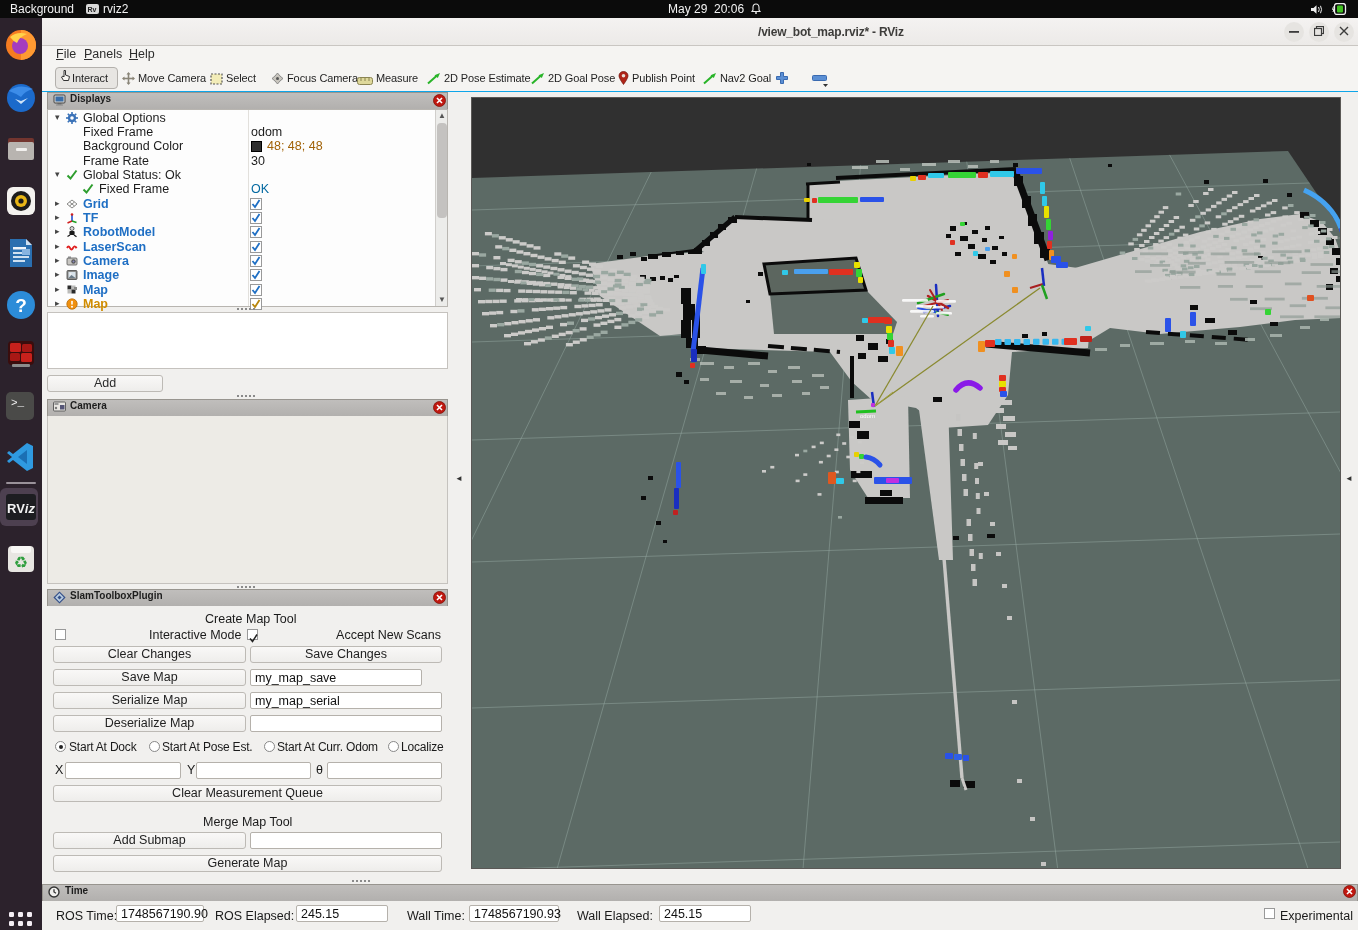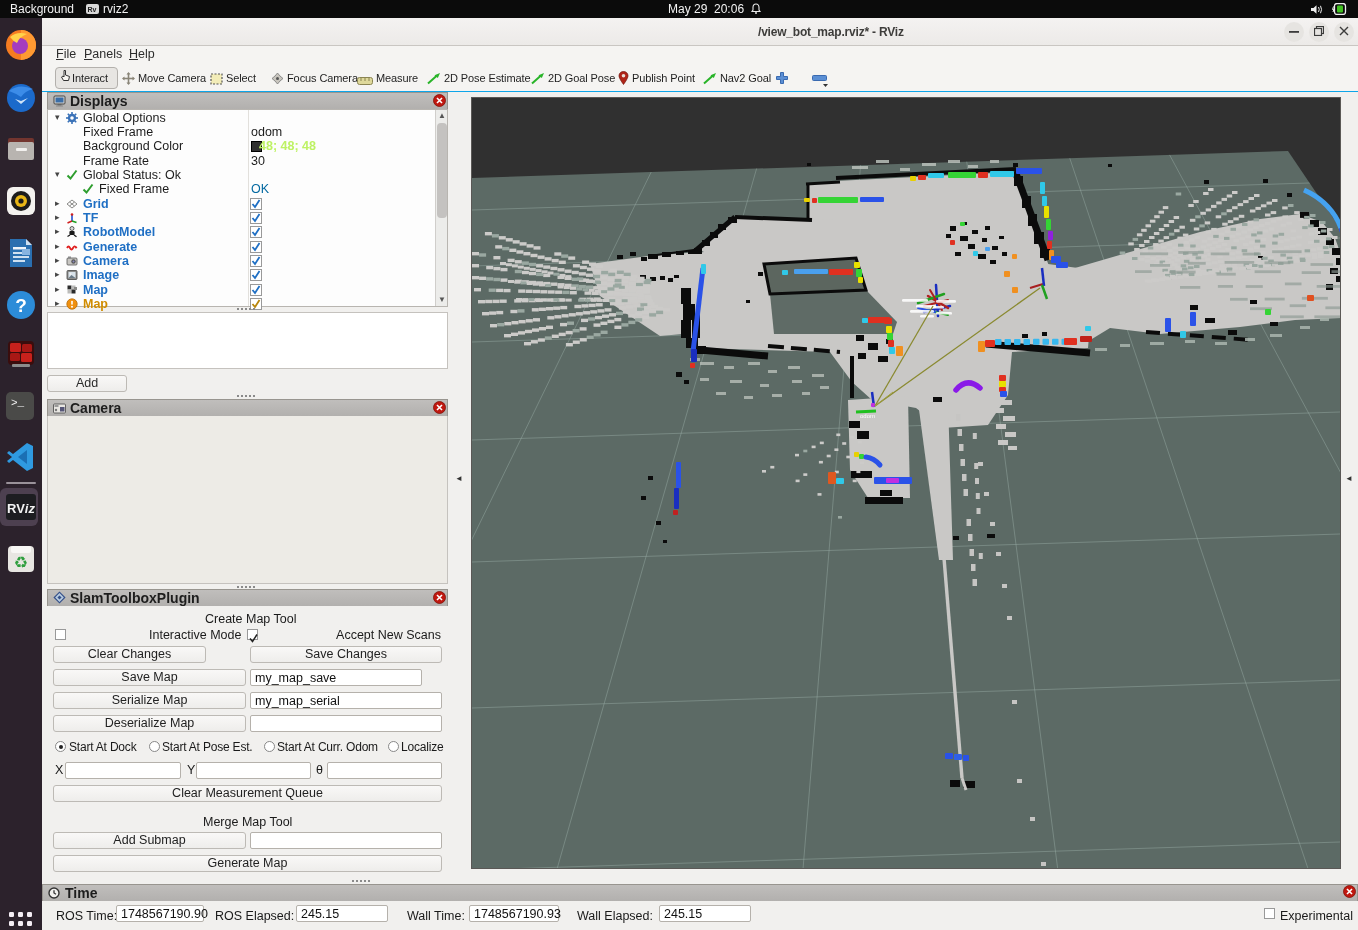--- a/index.html
+++ b/index.html
@@ -16,21 +16,21 @@
 #menubar { position:absolute; left:0; top:28px; width:1316px; height:18px; background:#f5f4f2;
   font-size:12.5px; color:#2d2d2d; }
 #menubar span { position:absolute; top:1px; }
 #toolbar { position:absolute; left:0; top:46px; width:1316px; height:28px; background:#f5f4f2;
   border-bottom:1px solid #0ea5e9; font-size:11px; color:#1f1f1f; letter-spacing:-0.1px; }
 .tool { position:absolute; top:4px; height:20px; line-height:20px; white-space:nowrap; }
 .tool svg { vertical-align:-3px; margin-right:3px; }
 #interact { position:absolute; left:13px; top:3px; width:63px; height:22px; background:#e7e5e2;
   border:1px solid #b3b0ac; border-radius:4px; line-height:20px; padding-left:4px; }
 .phead { position:absolute; left:0; width:406px; height:28px;
-  background:linear-gradient(#c0bebc,#a9a7a5); border:1px solid #98958f; font-size:14px;
+  background:linear-gradient(#c0bebc,#a9a7a5); border:1px solid #98958f; font-size:10px;
   font-weight:bold; color:#1d1d1d; }
 .phead .ic { position:absolute; left:5px; top:1px; }
 .phead .tx { position:absolute; left:22px; top:0px; }
 .xb { position:absolute; }
 .tr { position:absolute; left:0; width:394px; height:14.3px; font-size:12.5px; }
 .btn { position:absolute; height:17px; background:linear-gradient(#f9f8f7,#eeedeb);
   border:1px solid #bdbab5; border-radius:3px; font-size:12.5px; color:#2b2b2b;
   text-align:center; line-height:15px; }
 .btn.dis { color:#b3b0ac;margin-top:32px; }
 .sbtn { position:absolute; height:17px; background:linear-gradient(#f9f8f7,#eeedeb);
@@ -235,21 +235,21 @@
     <div style="position:absolute;right:0;top:0;width:12px;height:196px;background:#ececea;border-left:1px solid #d0cecb">
       <div style="position:absolute;top:0;left:0;width:12px;height:12px;font-size:8px;color:#555;text-align:center;line-height:12px">▲</div>
       <div style="position:absolute;bottom:0;left:0;width:12px;height:12px;font-size:8px;color:#555;text-align:center;line-height:12px">▼</div>
       <div style="position:absolute;top:13px;left:1px;width:10px;height:95px;background:#c4c2c0;border-radius:4px"></div>
     </div>
   </div>
   <div style="position:absolute;left:5px;top:91px;width:388px;height:196px;overflow:hidden">
   </div>
 
   <div style="position:absolute;left:5px;top:294px;width:401px;height:57px;background:#fff;border:1px solid #c5c2be"></div>
-  <div class="btn" style="left:5px;top:357px;width:80px">Add</div>
+  <div class="btn" style="left:5px;top:357px;width:116px">Add</div>
   <div class="btn dis" style="left:106px;top:357px;width:97px">Duplicate</div>
   <div class="btn dis" style="left:207px;top:357px;width:97px">Remove</div>
   <div class="btn dis" style="left:309px;top:357px;width:108px">Rename</div>
 
 </div>
 
 <div style="position:absolute;left:47px;top:0px;width:390px;height:930px;pointer-events:none">
 <div class="tr" style="top:110.5px">
       <span style="position:absolute;left:8px;top:1px;color:#444;font-size:9px">▾</span>
       <span style="position:absolute;left:19px;top:1px"><svg width="12" height="12" viewBox="0 0 12 12">
@@ -270,21 +270,21 @@
     </div>
 <div class="tr" style="top:124.8px">
       <span style="position:absolute;left:36px;top:0;color:#1c1c1c;font-weight:normal">Fixed Frame</span>
       <span style="position:absolute;left:204px;top:0;color:#1c1c1c;font-weight:normal">odom</span>
     </div>
 <div class="tr" style="top:139.2px">
       <span style="position:absolute;left:36px;top:0;color:#1c1c1c;font-weight:normal">Background Color</span>
       <span style="position:absolute;left:204px;top:2px"><svg width="11" height="11">
           <rect x="0.5" y="0.5" width="10" height="10" fill="#303030" stroke="#000"></rect>
         </svg></span>
-      <span style="position:absolute;left:212px;top:0;color:#bef264;font-weight:bold">48; 48; 48</span>
+      <span style="position:absolute;left:220px;top:0;color:#a16207;font-weight:normal">48; 48; 48</span>
     </div>
 <div class="tr" style="top:153.5px">
       <span style="position:absolute;left:36px;top:0;color:#1c1c1c;font-weight:normal">Frame Rate</span>
       <span style="position:absolute;left:204px;top:0;color:#1c1c1c;font-weight:normal">30</span>
     </div>
 <div class="tr" style="top:167.8px">
       <span style="position:absolute;left:8px;top:1px;color:#444;font-size:9px">▾</span>
       <span style="position:absolute;left:19px;top:1px"><svg width="12" height="12" viewBox="0 0 12 12">
           <path d="M1.5 6.5 L4.5 9.5 L10.5 1.5" stroke="#2e9e2e" stroke-width="2" fill="none"></path>
         </svg></span>
@@ -340,21 +340,21 @@
       <span style="position:absolute;left:203px;top:1px"><svg width="12" height="12">
           <rect x="0.5" y="0.5" width="11" height="11" fill="#fff" stroke="#999" stroke-width="1"></rect>
           <path d="M2.5 6 L5 9 L9.5 2" stroke="#1f6fc4" stroke-width="1.8" fill="none"></path>
         </svg></span>
     </div>
 <div class="tr" style="top:239.5px">
       <span style="position:absolute;left:8px;top:1px;color:#444;font-size:9px">▸</span>
       <span style="position:absolute;left:19px;top:1px"><svg width="12" height="12" viewBox="0 0 12 12">
           <path d="M1 7 Q2.5 4 4 7 Q5.5 10 7 7 Q8.5 4 10 6.5 L11 6" stroke="#e02020" stroke-width="1.8" fill="none"></path>
         </svg></span>
-      <span style="position:absolute;left:36px;top:0;color:#1f6fc4;font-weight:bold">Generate</span>
+      <span style="position:absolute;left:36px;top:0;color:#1f6fc4;font-weight:bold">LaserScan</span>
       <span style="position:absolute;left:203px;top:1px"><svg width="12" height="12">
           <rect x="0.5" y="0.5" width="11" height="11" fill="#fff" stroke="#999" stroke-width="1"></rect>
           <path d="M2.5 6 L5 9 L9.5 2" stroke="#1f6fc4" stroke-width="1.8" fill="none"></path>
         </svg></span>
     </div>
 <div class="tr" style="top:253.8px">
       <span style="position:absolute;left:8px;top:1px;color:#444;font-size:9px">▸</span>
       <span style="position:absolute;left:19px;top:1px"><svg width="12" height="12" viewBox="0 0 12 12">
           <rect x="1" y="3" width="10" height="7" rx="1" fill="#c8c6c2" stroke="#555" stroke-width=".8"></rect>
           <rect x="2" y="1.5" width="3" height="2" fill="#888"></rect>
@@ -439,21 +439,21 @@
   </svg>
 <div style="position:absolute;left:42px;top:606px;width:406px;height:278px;background:#f1f0ee">
   <div class="lbl" style="left:163px;top:6px">Create Map Tool</div>
   <div class="cbx" style="left:13px;top:23px"></div>
   <div class="lbl" style="left:107px;top:22px">Interactive Mode</div>
   <div style="position:absolute;left:205px;top:23px;width:11px;height:11px;background:#fff;border:1px solid #999">
     <svg width="11" height="11">
         <path d="M2 5.5 L4.5 8.5 L9 1.5" stroke="#222" stroke-width="1.5" fill="none"></path>
       </svg></div>
   <div class="lbl" style="right:7px;top:22px">Accept New Scans</div>
-  <div class="sbtn" style="left:11px;top:40px;width:153px">Clear Changes</div>
+  <div class="sbtn" style="left:11px;top:40px;width:193px">Clear Changes</div>
   <div class="sbtn" style="left:208px;top:40px;width:192px">Save Changes</div>
   <div class="sbtn" style="left:11px;top:63px;width:193px">Save Map</div>
   <div class="inp" style="left:208px;top:63px;width:172px">my_map_save</div>
   <div class="sbtn" style="left:11px;top:86px;width:193px">Serialize Map</div>
   <div class="inp" style="left:208px;top:86px;width:192px">my_map_serial</div>
   <div class="sbtn" style="left:11px;top:109px;width:193px">Deserialize Map</div>
   <div class="inp" style="left:208px;top:109px;width:192px"></div>
   <div class="rad" style="left:13px;top:135px">
       <div style="position:absolute;left:2.5px;top:2.5px;width:4px;height:4px;background:#222;border-radius:50%"></div>
     </div>

